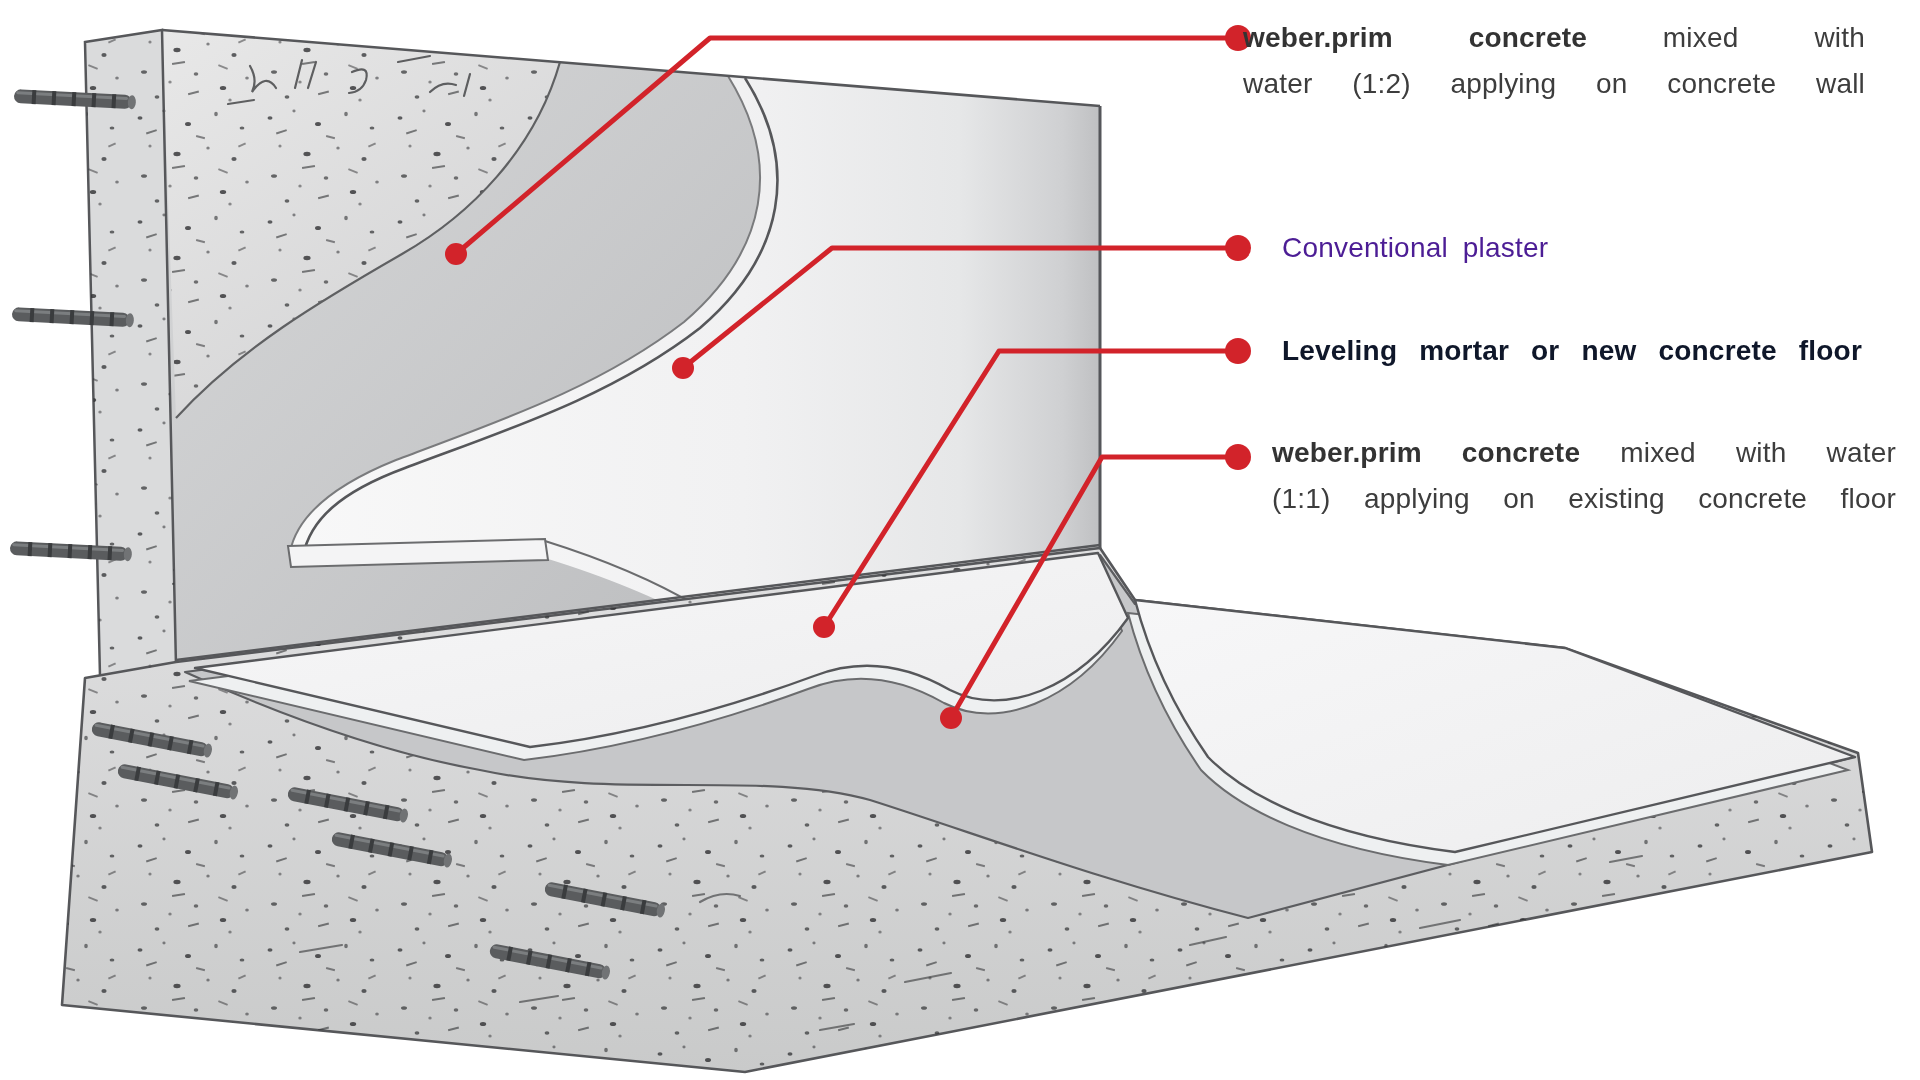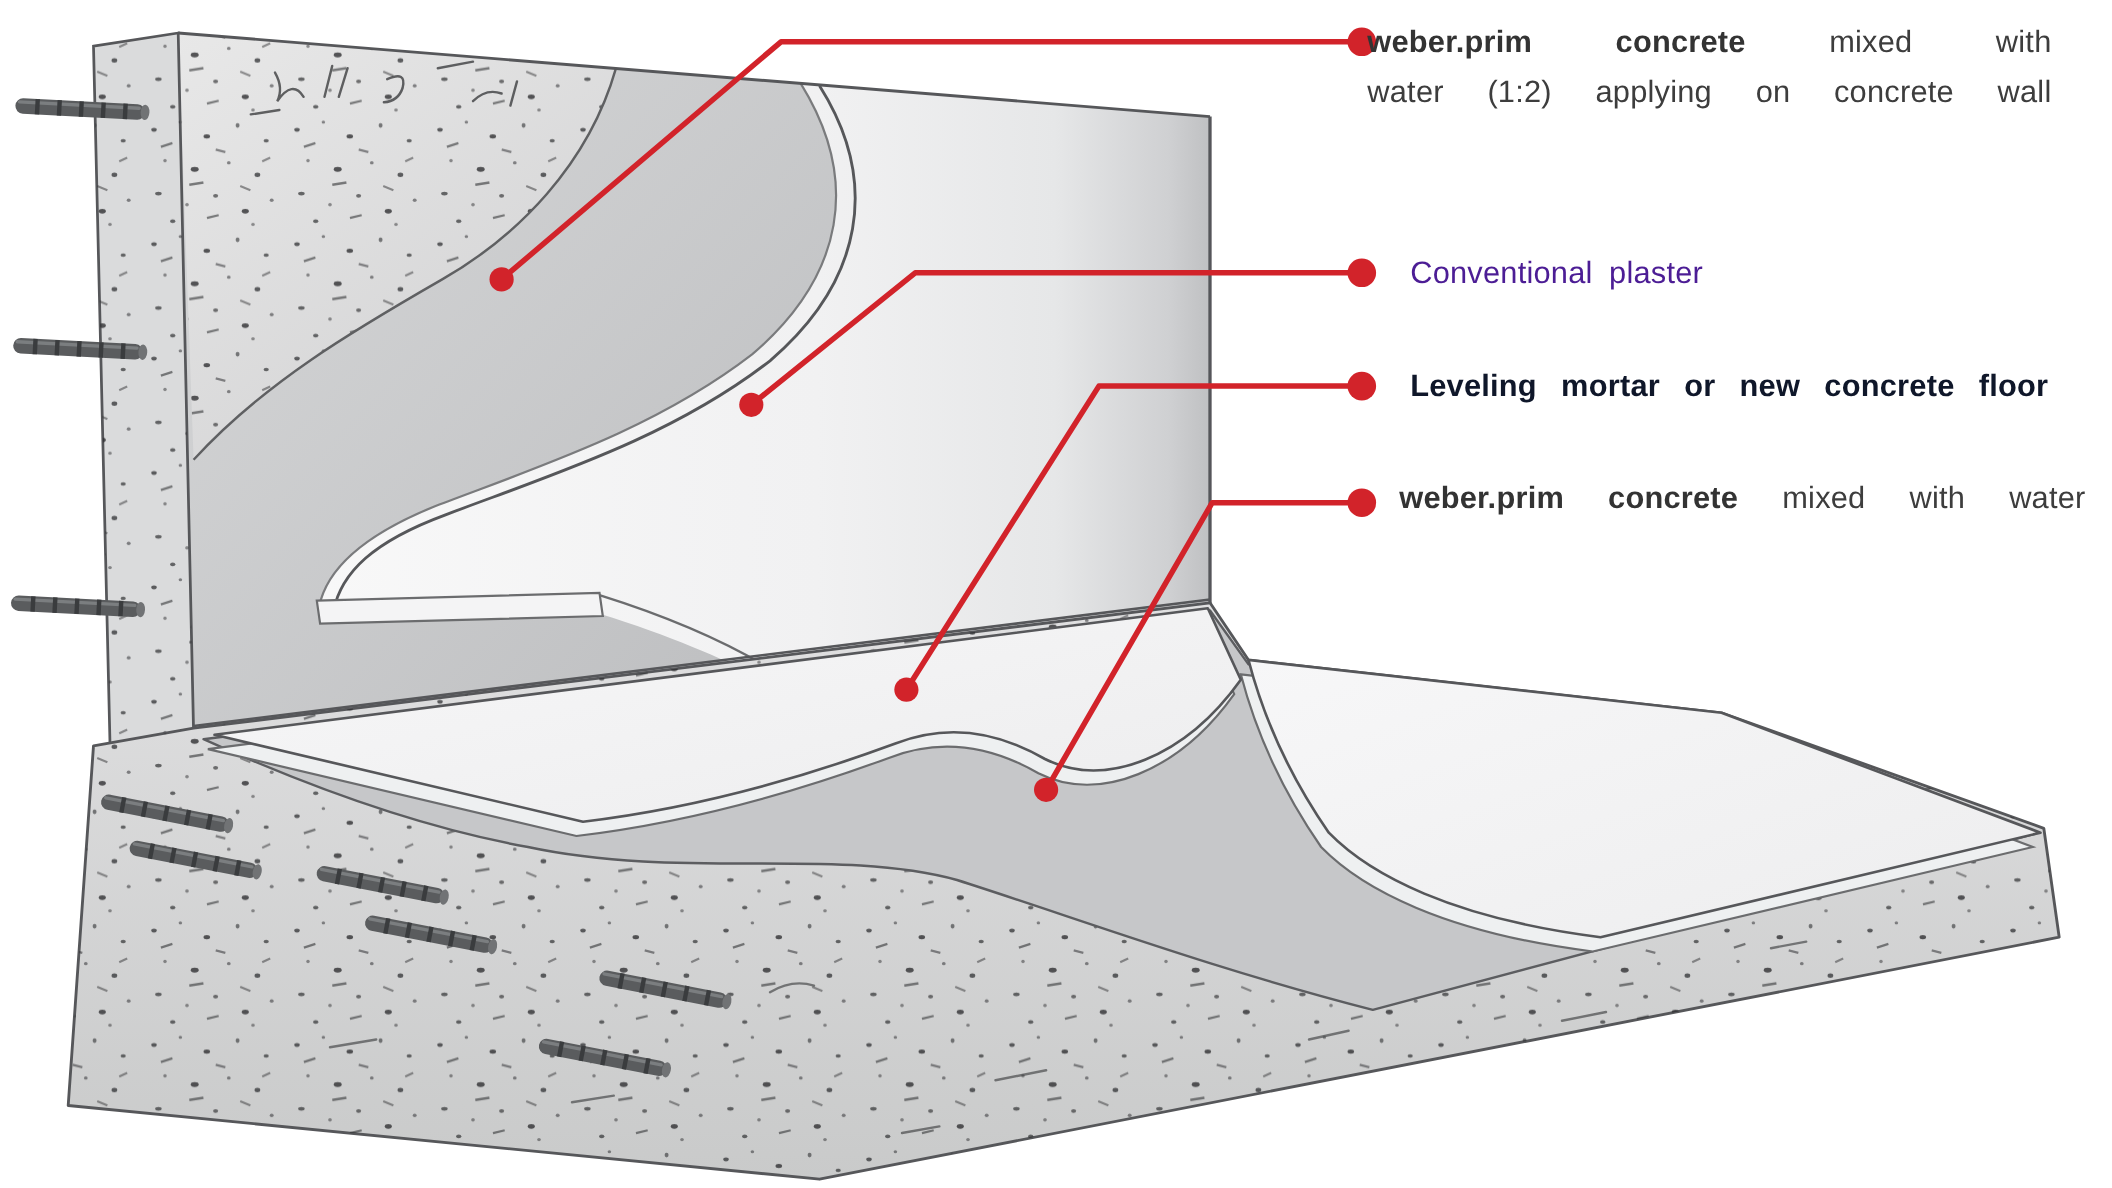--- a/index.html
+++ b/index.html
@@ -186,15 +186,16 @@
 <div class="callout-label" style="left: 1282px; top: 225px; width: 620px; color: #4c1d95;">
   <span class="sline">Conventional plaster</span>
 </div>
 
 <div class="callout-label" style="left: 1282px; top: 328px; width: 580px; color: #0f172a; font-weight: bold;">
   <span class="jline">Leveling mortar or new concrete floor</span>
 </div>
 
 <div class="callout-label" style="left: 1272px; top: 430px; width: 624px; color: rgb(61, 61, 61);">
   <span class="jline"><b>weber.prim concrete</b><span> mixed with water</span></span>
+  <span class="jline">(1:1) applying on existing concrete floor</span>
 </div>
 
 </div>
 
 </body></html>

